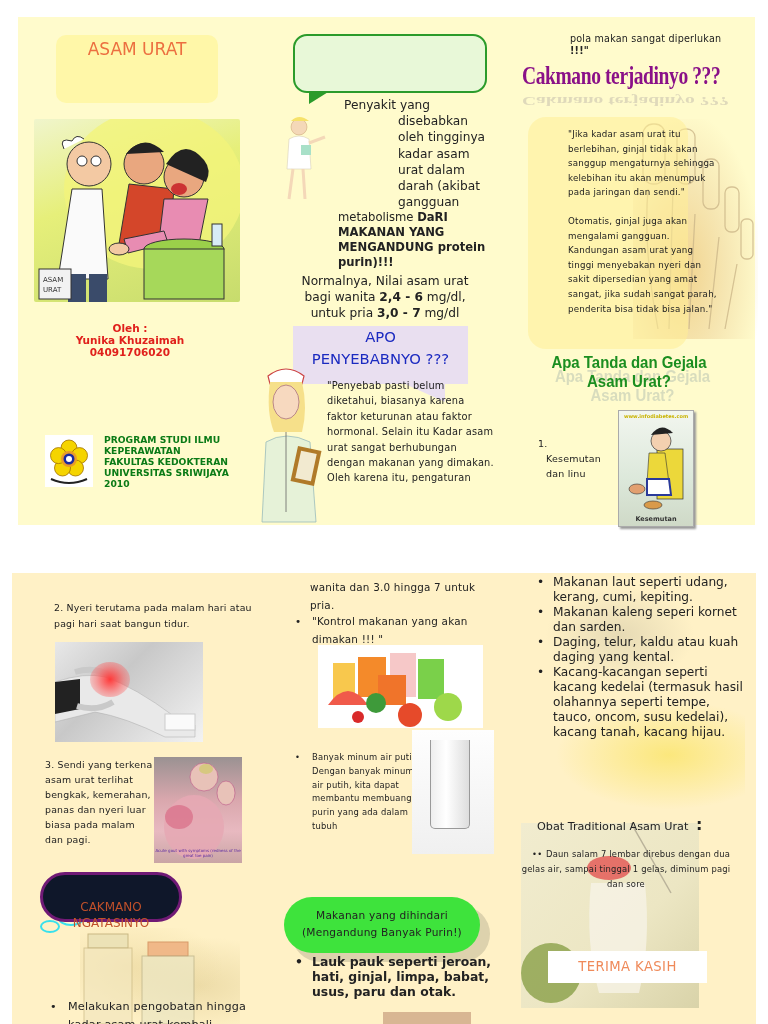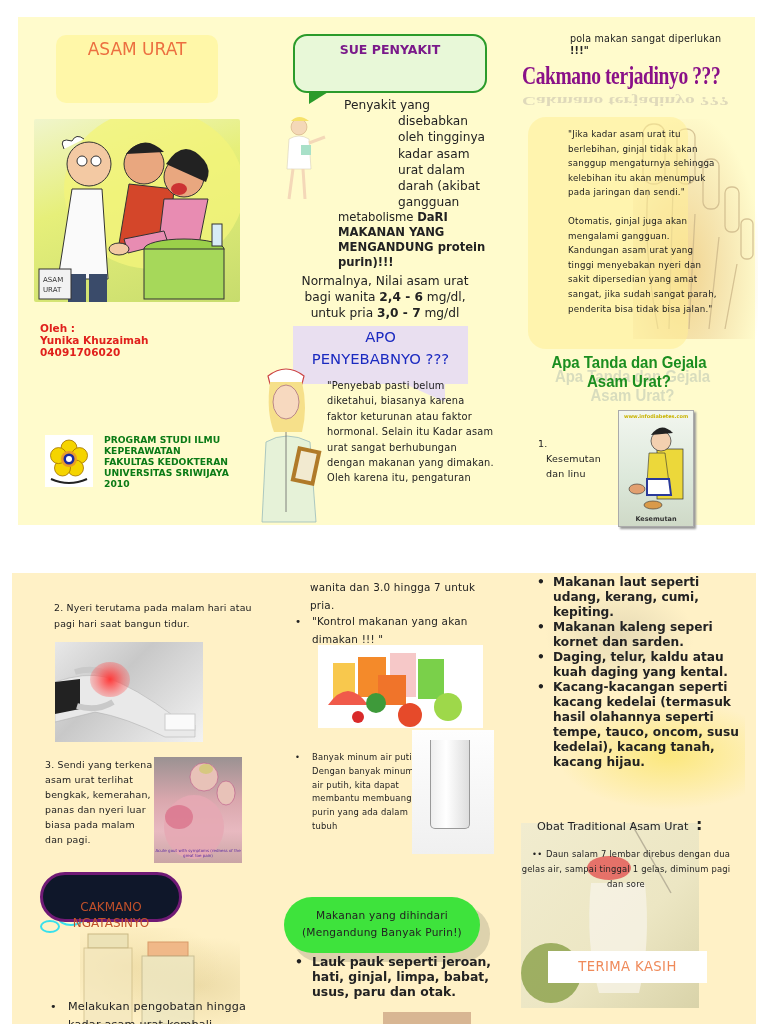--- a/index.html
+++ b/index.html
@@ -6,21 +6,21 @@
   body { width:768px; height:1024px; background:#ffffff; position:relative; overflow:hidden; font-family:"DejaVu Sans", sans-serif; color:#222; }
   .page { position:absolute; }
   .page1 { left:18px; top:17px; width:737px; height:508px; background:#fffbcc; }
   .page2 { left:12px; top:573px; width:744px; height:451px; background:#fff1c6; }
   .abs { position:absolute; }
   .hand { font-family:"DejaVu Sans", sans-serif; letter-spacing:0.2px; }
 
   
   .title-box { left:38px; top:18px; width:162px; height:64px; background:#fff7a8; border-radius:10px; text-align:center; color:#ec6f40; font-size:17px; line-height:21px; padding-top:4px; }
   .cartoon1 { left:16px; top:103px; width:206px; height:183px; background:linear-gradient(160deg,#f0f5cc 0%,#e6ef7a 40%,#c7dc6d 100%); border-radius:2px; overflow:hidden; }
-  .author { left:40px; top:305px; width:180px; text-align:left; color:#e0201c; font-weight:bold; font-size:10.5px; line-height:12px; }
+  .author { left:40px; top:305px; width:180px; text-align:center; color:#e0201c; font-weight:bold; font-size:10.5px; line-height:12px; }
   .logo { left:28px; top:418px; width:48px; height:52px; background:#fff; }
   .program { left:86px; top:416px; width:160px; color:#0a7a16; font-weight:bold; font-size:9.2px; line-height:11px; }
 
   
   .bubble1 { left:275px; top:17px; width:190px; height:52px; background:#e8f8d8; border:2px solid #2b9b2b; border-radius:14px; text-align:center; color:#7a1a8a; font-weight:bold; font-size:12.5px; line-height:21px; padding-top:3px; }
   .bubble1-tail { left:282px; top:62px; width:0; height:0; border-left:14px solid transparent; border-right:18px solid transparent; border-top:20px solid #2b9b2b; transform:skewX(-35deg); }
   .nurse1 { left:265px; top:98px; width:50px; height:86px; }
   .def { left:320px; top:80px; width:180px; font-size:12.2px; line-height:16.2px; color:#222; }
   .normal { left:270px; top:258px; width:210px; text-align:center; font-size:12.2px; line-height:16px; }
   .apo { left:275px; top:308px; width:175px; height:58px; background:#e9dff0; text-align:center; color:#1b2ac0; font-size:14.8px; line-height:22px; font-weight:normal; }
@@ -64,21 +64,21 @@
   .juice-img { left:318px; top:645px; width:165px; height:83px; background:#fff; overflow:hidden; }
   .banyak { left:290px; top:751px; width:150px; font-size:8.4px; line-height:13.8px; }
   .glass-img { left:412px; top:730px; width:82px; height:124px; background:linear-gradient(180deg,#fefefe 0%,#f0f0f0 100%); }
   .glass { position:absolute; left:18px; top:10px; width:38px; height:88px; border:1px solid #999; border-top:none; background:linear-gradient(90deg,#eee 0%,#fff 40%,#ddd 100%); border-radius:0 0 5px 5px; }
   .makanan-pill { left:284px; top:897px; width:196px; height:56px; background:#3ee33c; border-radius:28px; text-align:center; font-size:10.6px; line-height:17px; padding-top:10px; box-sizing:border-box; }
   .pill-shadow { left:292px; top:906px; width:198px; height:56px; background:#d4caa6; border-radius:28px; opacity:0.8; }
   .lauk { left:290px; top:954px; width:205px; font-weight:bold; font-size:12.4px; line-height:15px; }
   .food-img { left:383px; top:1012px; width:88px; height:12px; background:#d8b693; }
 
   
-  .avoid-list { left:530px; top:575px; width:215px; font-weight:bold; font-size:12.2px; line-height:15px; margin:0; padding:0; }
+  .avoid-list { left:530px; top:575px; width:215px; font-weight:normal; font-size:12.2px; line-height:15px; margin:0; padding:0; }
   .avoid-list li { list-style:none; position:relative; padding-left:23px; }
   .avoid-list li::before { content:"•"; position:absolute; left:7px; top:0; }
   .shell-bg { left:545px; top:585px; width:150px; height:100px; background:radial-gradient(ellipse at 50% 50%, rgba(200,190,160,0.45) 0%, rgba(255,241,198,0) 70%); }
   .beans-bg { left:555px; top:700px; width:190px; height:110px; background:radial-gradient(ellipse at 60% 50%, rgba(250,228,100,0.75) 0%, rgba(255,241,198,0) 70%); }
   .obat-bg { left:521px; top:823px; width:178px; height:185px; background:linear-gradient(135deg,#f1eccf 0%,#ece6c3 60%,#d9d3a9 100%); }
   .obat-title { left:537px; top:815px; width:200px; font-size:11.2px; line-height:20px; }
   .obat-list { left:518px; top:847px; width:230px; font-size:8.4px; line-height:15px; text-align:center; }
   .terima { left:548px; top:951px; width:159px; height:32px; background:#fff; text-align:center; color:#ef8a5a; font-size:13.2px; line-height:16px; letter-spacing:0.4px; }
 </style>
 </head>
@@ -148,21 +148,20 @@
 <div class="abs program" style="left:104px;top:434px;">
   <div>PROGRAM STUDI ILMU</div>
   <div>KEPERAWATAN</div>
   <div>FAKULTAS KEDOKTERAN</div>
   <div>UNIVERSITAS SRIWIJAYA</div>
   <div>2010</div>
 </div>
 
 <div class="abs bubble1-tail" style="left:302px;top:84px;"></div>
 <div class="abs bubble1" style="left:293px;top:34px;">
-  <div>SUE PENYAKIT</div>
 </div>
 
 <div class="abs nurse1" style="left:283px;top:115px;">
   <svg width="50" height="86" viewBox="0 0 50 86">
     <circle cx="16" cy="12" r="8" fill="#f4d8b8" stroke="#c9a070" stroke-width="0.5"></circle>
     <path d="M8 6 q8 -8 18 0" fill="#f6e26a"></path>
     <path d="M6 24 q10 -6 20 0 l2 30 l-24 0 z" fill="#fff" stroke="#d8d0b8" stroke-width="0.6"></path>
     <path d="M26 28 l16 -6" stroke="#f4d8b8" stroke-width="3"></path>
     <rect x="18" y="30" width="10" height="10" fill="#a8e0c8"></rect>
     <path d="M10 54 l-4 30 M20 54 l2 30" stroke="#f4d8b8" stroke-width="3"></path>

